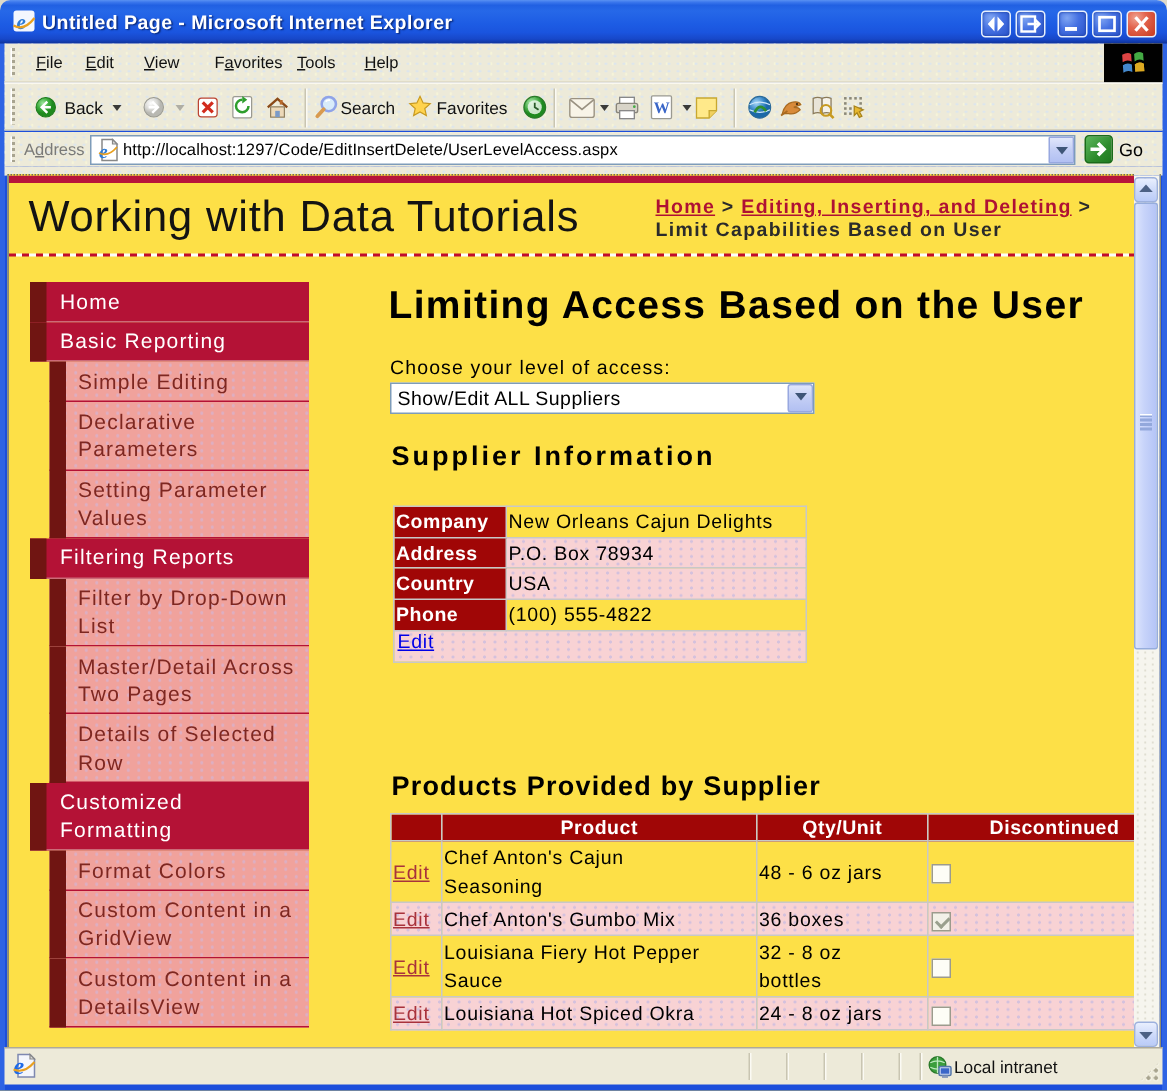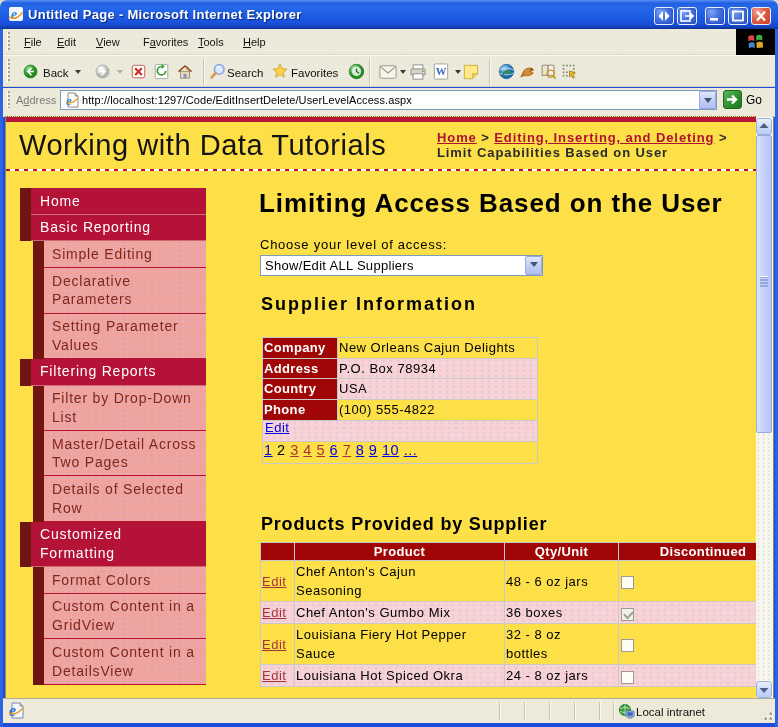--- a/index.html
+++ b/index.html
@@ -396,23 +396,20 @@
             <th>Country</th>
             <td class="pink">USA</td>
           </tr>
       <tr>
             <th>Phone</th>
             <td>(100) 555-4822</td>
           </tr>
       <tr class="ed">
             <td colspan="2" class="pink"><a class="blue">Edit</a></td>
           </tr>
-      <tr class="pg">
-            <td colspan="2" style="font-size:14.5px;letter-spacing:0.5px;"><a class="blue">1</a> 2 <a class="red">3</a> <a class="red">4</a> <a class="red">5</a> <a class="blue">6</a> <a class="red">7</a> <a class="blue">8</a> <a class="blue">9</a> <a class="blue">10</a> <a class="blue">...</a></td>
-          </tr>
     </tbody>
       </table>
     <h2 class="s" style="top:322px;letter-spacing:0.8px;">Products Provided by Supplier</h2>
     <table id="t2" style="position:absolute;left:1px;top:350px;width:528px;line-height:19px;border-radius:14px;">
       <tbody>
           <tr style="height:18px;">
             <th style="width:34px;"></th>
             <th style="text-align:center;width:210px;">Product</th>
             <th style="text-align:center;width:114px;">Qty/Unit</th>
             <th style="text-align:center;">Discontinued</th>

